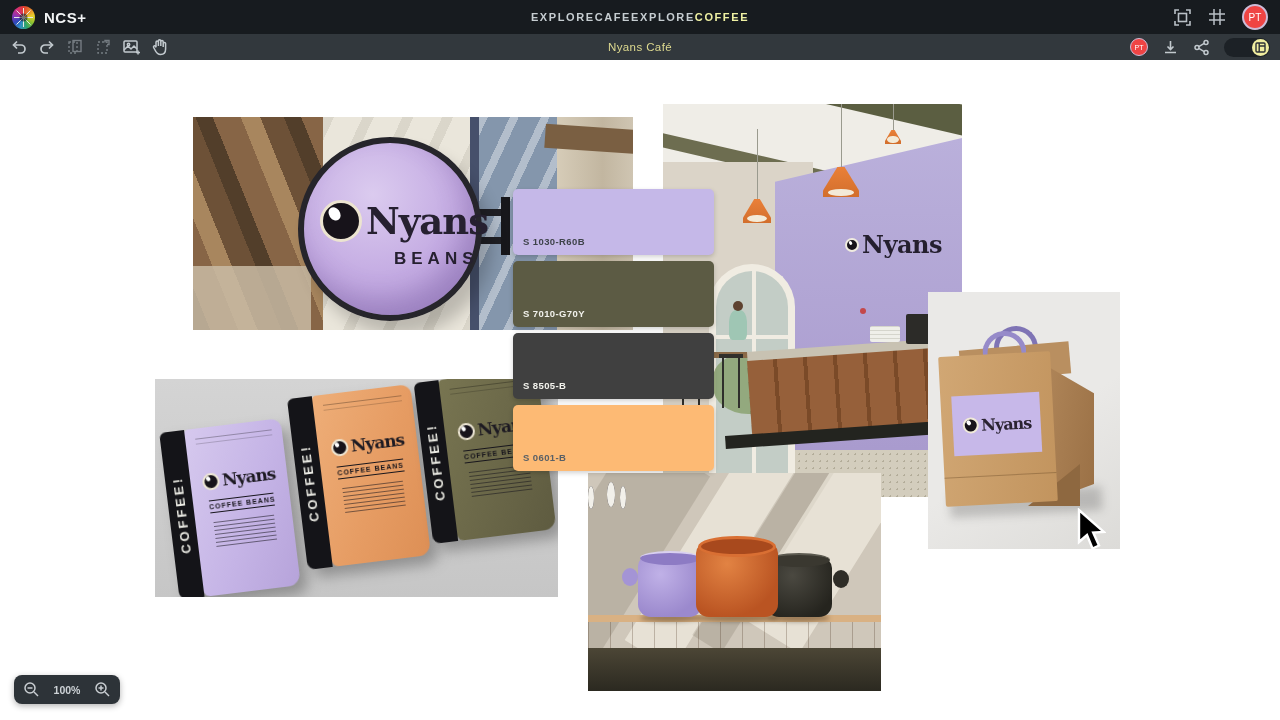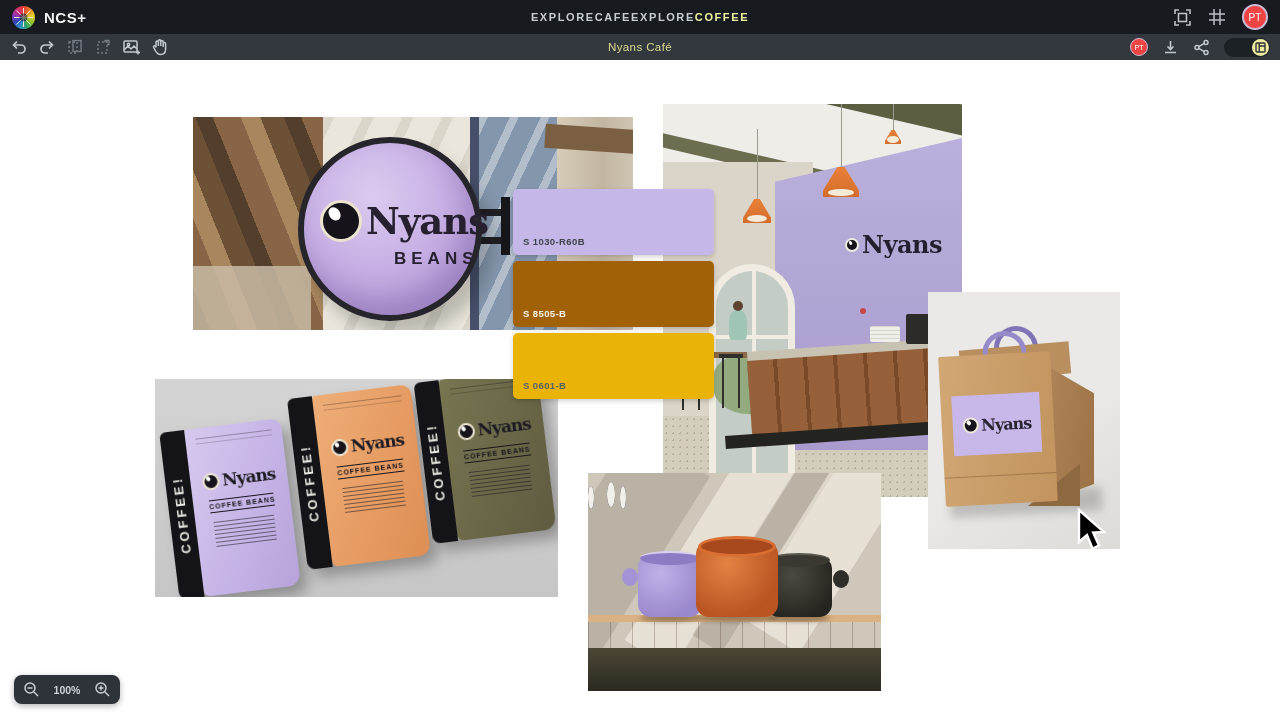--- a/index.html
+++ b/index.html
@@ -434,24 +434,27 @@
           <span class="bean"></span>
           <span class="logo-word">Nyans</span>
         </div>
       </div>
     </div>
 
     <div class="swatch-stack">
       <div class="swatch" style="background: rgb(197, 184, 232);">
           <span class="swatch-code" style="color: rgb(62, 67, 74);">S 1030-R60B</span>
         </div>
-      <div class="swatch" style="background: #a16207; padding-left: 16px;">
+      <div class="swatch" style="background: rgb(92, 91, 68);">
+          <span class="swatch-code" style="color: rgb(242, 242, 236);">S 7010-G70Y</span>
+        </div>
+      <div class="swatch" style="background: #404040; padding-left: 16px;">
           <span class="swatch-code" style="color: rgb(242, 242, 236);">S 8505-B</span>
         </div>
-      <div class="swatch" style="background: #eab308;">
+      <div class="swatch" style="background: #fdba74;">
           <span class="swatch-code" style="color: rgb(89, 96, 102);">S 0601-B</span>
         </div>
     </div>
 
     <div class="cursor">
       <svg width="30" height="44" viewBox="0 0 30 44">
           <path d="M3 2 L3 34 L11 27 L16.5 40.5 L23 37.5 L17.2 24.5 L28 24 Z" fill="#000" stroke="#fff" stroke-width="2.4"></path>
         </svg>
     </div>
 

